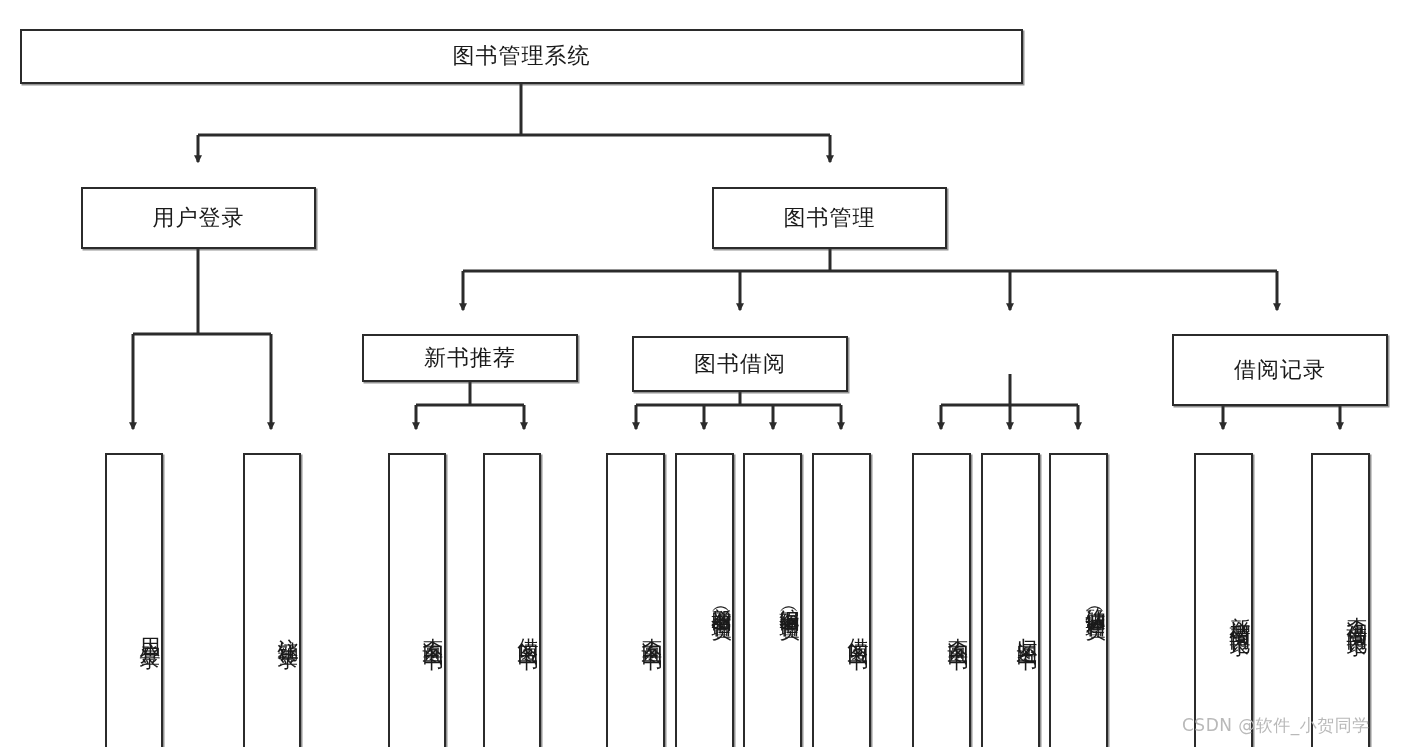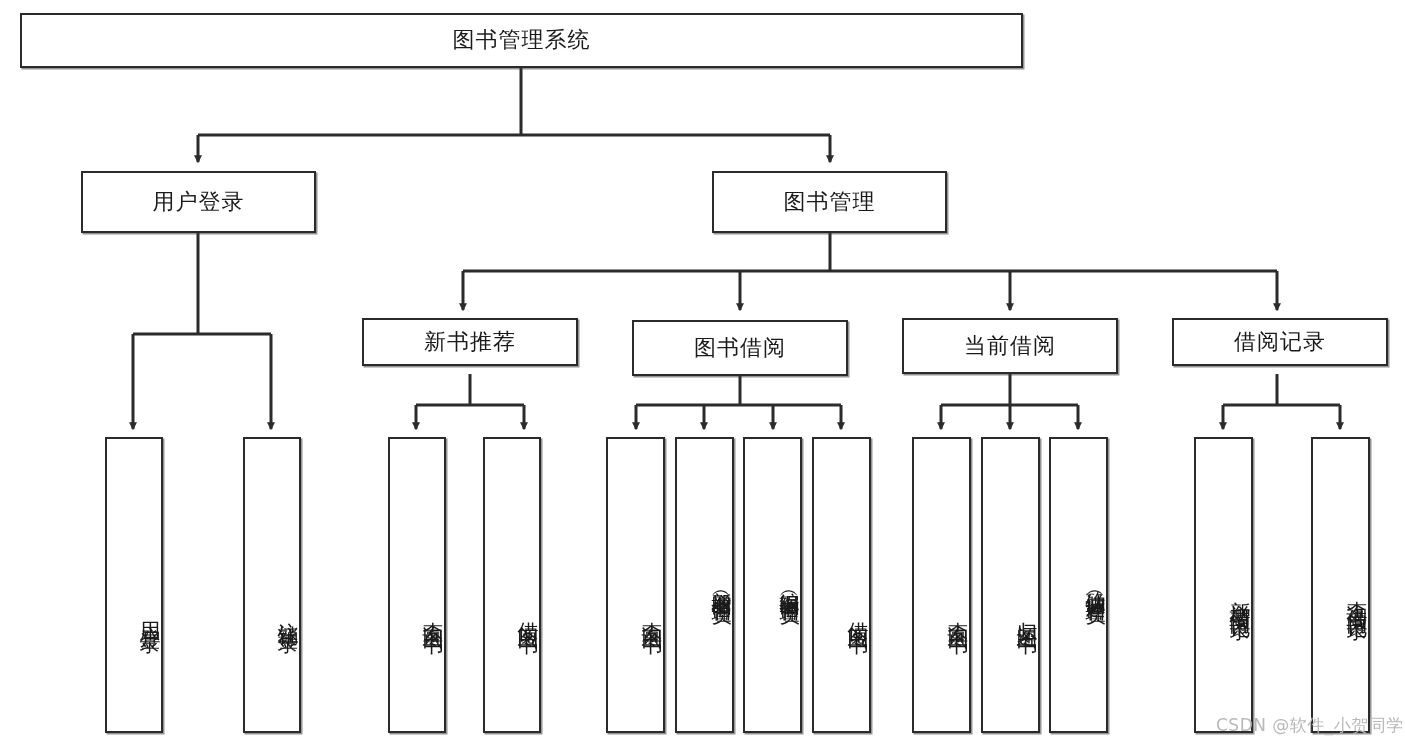--- a/index.html
+++ b/index.html
@@ -29,20 +29,21 @@
     position: absolute;
     box-sizing: border-box;
     background: #ffffff;
     border: 2px solid #2b2b2b;
     box-shadow: 1.5px 1.5px 0 0 rgba(60,60,60,0.55);
     display: flex;
     align-items: center;
     justify-content: center;
     color: #1a1a1a;
     z-index: 2;
+    margin-top: 16px;
   }
   .node.horiz {
     font-size: 22px;
     letter-spacing: 1px;
     line-height: 1.2;
   }
   .node.vert {
     writing-mode: vertical-rl;
     text-orientation: upright;
     font-size: 21px;
@@ -134,24 +135,21 @@
   <div class="node horiz" style="left:712px; top:171px; width:235px; height:62px;">
     <span>图书管理</span>
   </div>
 
   <div class="node horiz" style="left:362px; top:318px; width:216px; height:48px;">
     <span>新书推荐</span>
   </div>
   <div class="node horiz" style="left:632px; top:320px; width:216px; height:56px;">
     <span>图书借阅</span>
   </div>
-  <div class="node horiz" style="left:902px; top:318px; width:216px; height:56px;">
-    <span>当前借阅</span>
-  </div>
-  <div class="node horiz" style="left:1172px; top:318px; width:216px; height:48px;">
+  <div class="node horiz" style="left:1172px; top:318px; width:216px; height:72px;">
     <span>借阅记录</span>
   </div>
 
   <div class="node vert" style="left:105px; top:437px; width:58px; height:296px; padding-top:60px;">
     <span>用户登录</span>
   </div>
   <div class="node vert" style="left:243px; top:437px; width:58px; height:296px; padding-top:60px;">
     <span>注销登录</span>
   </div>
 
@@ -185,17 +183,17 @@
     <span>确认归还（管理员）</span>
   </div>
 
   <div class="node vert" style="left:1194px; top:437px; width:59px; height:296px; padding-top:26px;">
     <span>新增借阅记录</span>
   </div>
   <div class="node vert" style="left:1311px; top:437px; width:59px; height:296px; padding-top:26px;">
     <span>查询借阅记录</span>
   </div>
 
-  <div class="watermark" style="left:1216px; top:714px;">
+  <div class="watermark" style="left:1182px; top:714px;">
     <span>CSDN @软件_小贺同学</span>
   </div>
 
 </div>
 
 </body></html>

